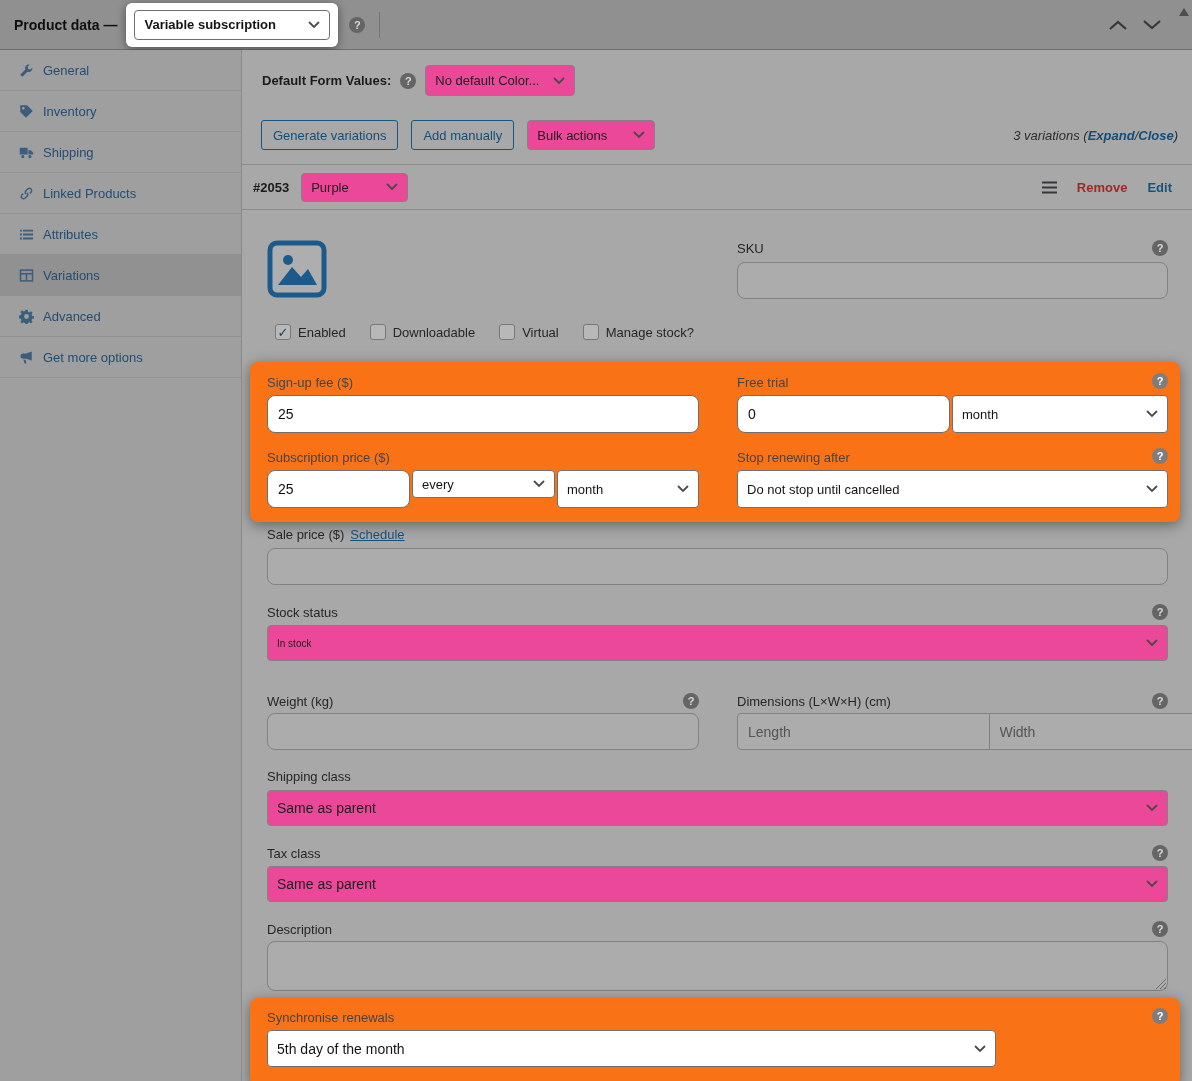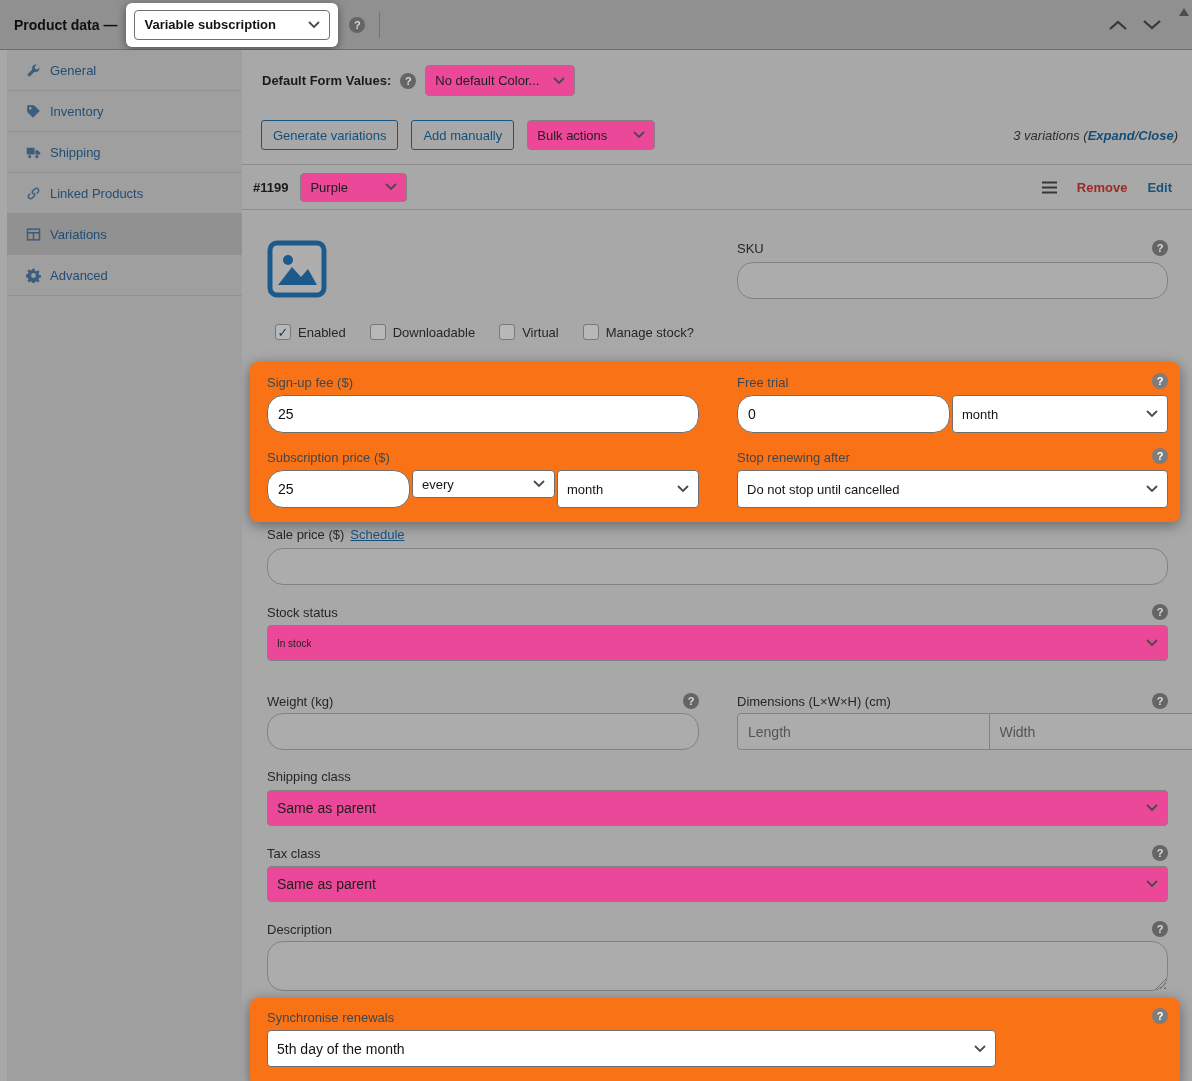--- a/index.html
+++ b/index.html
@@ -24,21 +24,21 @@
           flex:0 0 auto; cursor:pointer; }
   .help.lit { background:#7d7d7d; color:#fff; }
   .vdiv { width:1px; height:26px; background:#747474; margin-left:14px; }
   .tb-right { margin-left:auto; display:flex; align-items:center; gap:14px; padding-right:30px; }
   .icon-btn { display:flex; color:#383838; cursor:pointer; }
   .corner-tri { position:absolute; top:8px; right:3px; width:0; height:0;
                 border-left:5px solid transparent; border-right:5px solid transparent;
                 border-bottom:8px solid #4c4c4c; }
 
   
-  .sidebar { position:absolute; top:50px; left:7px; width:242px; bottom:0; background:#9f9f9f;
+  .sidebar { position:absolute; top:50px; left:0; width:242px; bottom:0; background:#9f9f9f;
              border-right:1px solid #898989; }
   .side-item { height:41px; display:flex; align-items:center; gap:9px; padding-left:19px;
                border-bottom:1px solid #929292; color:#234d74; cursor:pointer; }
   .side-item.active { background:#919191; }
   .sicon { width:15px; height:15px; color:#3d5d7c; display:flex; flex:0 0 auto; }
   .sicon svg { width:15px; height:15px; }
 
   
   .main { position:absolute; top:50px; left:242px; width:950px; height:1031px; background:#a8a8a8;
           overflow:hidden; }
@@ -52,21 +52,21 @@
   .summary .lnk { color:#134e7b; font-weight:bold; cursor:pointer; text-decoration:none; }
   .var-header { left:0; right:0; top:114px; height:46px; border-top:1px solid #8c8c8c;
                 border-bottom:1px solid #8c8c8c; display:flex; align-items:center;
                 gap:12px; padding:0 20px 0 11px; }
   .link-red { color:#9c2a24; font-weight:600; cursor:pointer; }
   .link-blue { color:#14557f; font-weight:600; cursor:pointer; }
   .menu-ic { color:#33373b; display:flex; cursor:pointer; }
 
   .flabel { font-size:13px; color:#262626; white-space:nowrap; }
   .label-row { display:flex; justify-content:space-between; align-items:center; }
-  .dim-input, .lit-input { border-radius:16px; font-size:14px; padding:0 10px; font-family:inherit;
+  .dim-input, .lit-input { border-radius:8px; font-size:14px; padding:0 10px; font-family:inherit;
                            width:100%; height:100%; outline:none; }
   .dim-input { background:#acacac; border:1px solid #828282; color:#1b1b1b; }
   .dim-input::placeholder { color:#545454; opacity:1; }
   .lit-input { background:#fff; border:1px solid #6f6f6f; color:#101010; }
   textarea.dim-input { resize:none; padding-top:6px; }
 
   .hl-card { position:absolute; background:#f97316; border-radius:8px;
              box-shadow:0 3px 14px rgba(0,0,0,.42); }
   .hl-card .flabel { color:#40464d; }
 
@@ -147,36 +147,52 @@
       <span>Shipping</span>
     </div>
     <div class="side-item">
       <span class="sicon">
         <svg viewBox="0 0 16 16" fill="currentColor">
             <path d="M6.9 9.1a3.2 3.2 0 0 1 0-4.5l2.2-2.2a3.2 3.2 0 0 1 4.5 4.5l-1.5 1.5-1.1-1.1 1.5-1.5a1.7 1.7 0 0 0-2.3-2.3L8 5.7a1.7 1.7 0 0 0 0 2.3zM9.1 6.9a3.2 3.2 0 0 1 0 4.5l-2.2 2.2a3.2 3.2 0 0 1-4.5-4.5l1.5-1.5 1.1 1.1-1.5 1.5a1.7 1.7 0 0 0 2.3 2.3L8 10.3a1.7 1.7 0 0 0 0-2.3z"></path>
           </svg>
       </span>
       <span>Linked Products</span>
     </div>
+    <div class="side-item">
+      <span class="sicon">
+        <svg viewBox="0 0 16 16" fill="currentColor">
+            <path d="M1 2.8h2v2H1zm3.2 0H15v2H4.2zM1 7h2v2H1zm3.2 0H15v2H4.2zM1 11.2h2v2H1zm3.2 0H15v2H4.2z"></path>
+          </svg>
+      </span>
+      <span>Attributes</span>
+    </div>
     <div class="side-item active">
       <span class="sicon">
         <svg viewBox="0 0 16 16" fill="none" stroke="currentColor" stroke-width="1.6">
             <rect x="1.6" y="2.3" width="12.8" height="11.4"></rect>
             <path d="M1.6 6.2h12.8M8 6.2v7.5"></path>
           </svg>
       </span>
       <span>Variations</span>
     </div>
     <div class="side-item">
       <span class="sicon">
         <svg viewBox="0 0 16 16" fill="currentColor">
             <path fill-rule="evenodd" d="M6.8.9h2.4l.3 2a5.2 5.2 0 0 1 1.6.7l1.7-1.2 1.7 1.7-1.2 1.7c.3.5.5 1 .7 1.6l2 .3v2.4l-2 .3a5.2 5.2 0 0 1-.7 1.6l1.2 1.7-1.7 1.7-1.7-1.2c-.5.3-1 .5-1.6.7l-.3 2H6.8l-.3-2a5.2 5.2 0 0 1-1.6-.7l-1.7 1.2-1.7-1.7 1.2-1.7a5.2 5.2 0 0 1-.7-1.6l-2-.3V6.8l2-.3c.2-.6.4-1.1.7-1.6L1.5 3.2 3.2 1.5l1.7 1.2c.5-.3 1-.5 1.6-.7zM8 5.4A2.6 2.6 0 1 0 8 10.6 2.6 2.6 0 0 0 8 5.4z"></path>
           </svg>
       </span>
       <span>Advanced</span>
+    </div>
+    <div class="side-item">
+      <span class="sicon">
+        <svg viewBox="0 0 16 16" fill="currentColor">
+            <path d="M13.6 1.6v9.6l-6-2H4.4a2.8 2.8 0 0 1 0-5.6h3.2zM4.8 10.4l1.1 4h2l-.9-4z"></path>
+          </svg>
+      </span>
+      <span>Get more options</span>
     </div>
   </aside>
 
   <main class="main">
 
     <div class="abs row-center" style="left:20px;top:15px;height:31px;gap:9px;">
       <span class="blabel">Default Form Values:</span>
       <span class="help">?</span>
       <div class="select dim-select" style="width:150px;height:31px;">
         <span class="sel-text">No default Color...</span>
@@ -202,21 +218,21 @@
     </div>
     <div class="abs summary row-center" style="right:14px;top:70px;height:30px;">
       <span>3 variations (</span>
         <a class="lnk">Expand</a>
         <span> / </span>
         <a class="lnk">Close</a>
         <span>)</span>
     </div>
 
     <div class="abs var-header">
-      <span class="blabel" style="font-size:13px;">#1199</span>
+      <span class="blabel" style="font-size:13px;">#2053</span>
       <div class="select dim-select" style="width:107px;height:29px;">
         <span class="sel-text">Purple</span>
         <span class="chev">
           <svg width="12" height="8" viewBox="0 0 12 8">
               <path d="M1.5 1.5 6 6l4.5-4.5" fill="none" stroke="currentColor" stroke-width="1.8" stroke-linecap="round"></path>
             </svg>
         </span>
       </div>
       <span style="margin-left:auto;" class="menu-ic">
         <svg width="15" height="13" viewBox="0 0 15 13">

